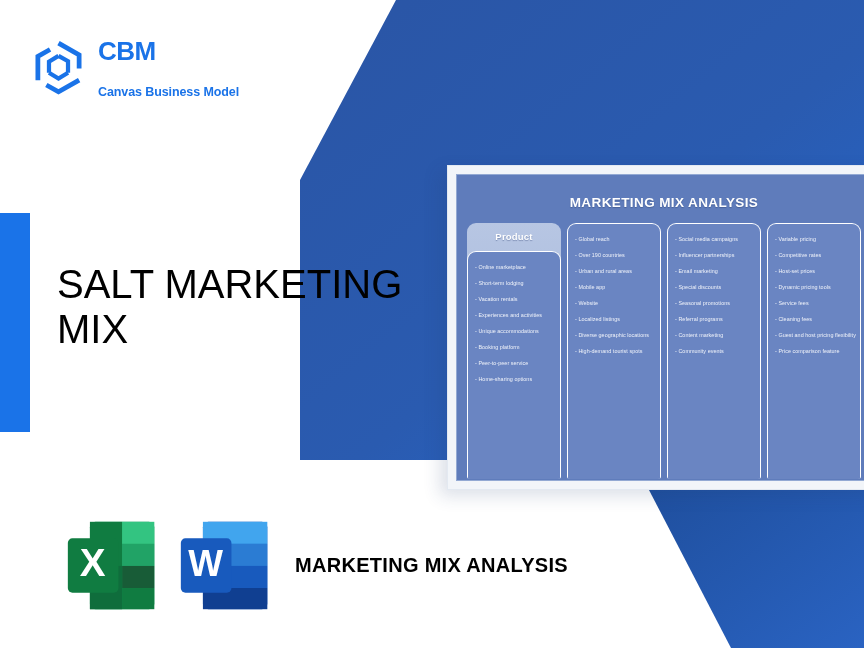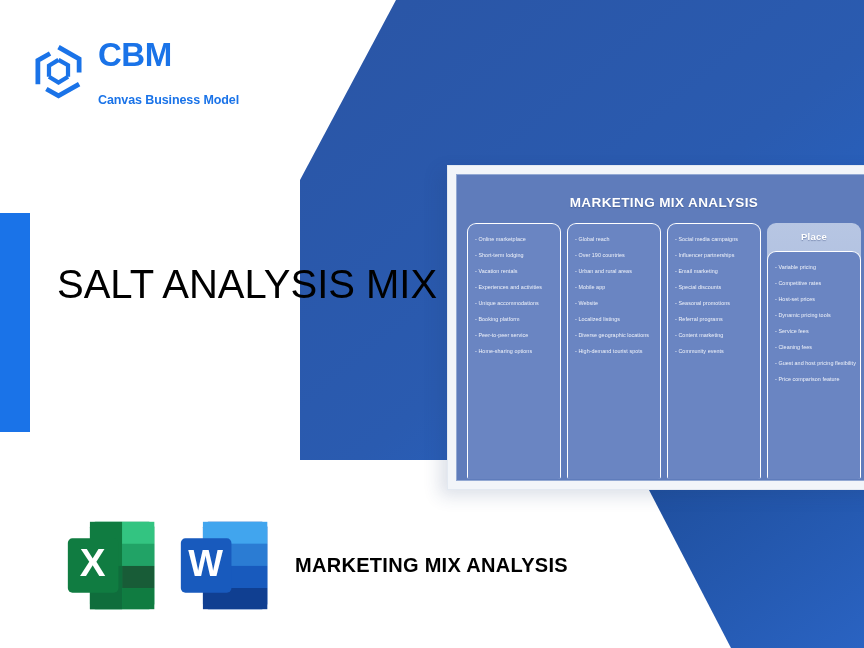--- a/index.html
+++ b/index.html
@@ -23,21 +23,21 @@
 
   
   .logo-wrap {
     position:absolute;
     left:32px; top:36px;
     display:flex; align-items:center; gap:13px;
   }
   .logo-mark { width:53px; height:55px; }
   .logo-text { padding-top:2px; }
   .logo-title {
-    font-size:33px; font-weight:bold; color:#1a73e8;
+    font-size:26px; font-weight:bold; color:#1a73e8;
     letter-spacing:-0.5px; line-height:1.05;
   }
   .logo-sub {
     font-size:12.5px; font-weight:bold; color:#1a73e8;
     letter-spacing:-0.1px; margin-top:20px;
   }
 
   
   .headline {
     position:absolute;
@@ -168,21 +168,21 @@
       <path d="M68 62 L50 73 L32 62"></path>
       <path d="M32 62 L32 41 L50 30"></path>
     </g>
   </svg>
   <div class="logo-text">
     <div class="logo-title">CBM</div>
     <div class="logo-sub">Canvas Business Model</div>
   </div>
 </div>
 
-<h1 class="headline">SALT ANALYSIS MIX</h1>
+<h1 class="headline">SALT MARKETING MIX</h1>
 
 <div class="files">
   <svg class="xl-icon" viewBox="0 0 100 103">
     <rect x="26" y="4" width="70" height="95" rx="6" fill="#21a366"></rect>
     <rect x="26" y="4" width="35" height="95" fill="#107c41"></rect>
     <rect x="61" y="4" width="35" height="24" fill="#33c481"></rect>
     <rect x="61" y="28" width="35" height="24" fill="#21a366"></rect>
     <rect x="61" y="52" width="35" height="24" fill="#185c37"></rect>
     <rect x="61" y="76" width="35" height="23" fill="#107c41"></rect>
     <rect x="26" y="52" width="35" height="47" fill="#0f6d3c"></rect>
@@ -202,20 +202,21 @@
 
   <div class="files-label">MARKETING MIX ANALYSIS</div>
 </div>
 
 <div class="mm-card">
   <div class="mm-inner">
     <div class="mm-title">MARKETING MIX ANALYSIS</div>
     <div class="mm-cols">
 
       <div class="mm-col">
+        <div class="mm-col-head">Product</div>
         <div class="mm-col-body">
           <div class="mm-item">- Online marketplace</div>
           <div class="mm-item">- Short-term lodging</div>
           <div class="mm-item">- Vacation rentals</div>
           <div class="mm-item">- Experiences and activities</div>
           <div class="mm-item">- Unique accommodations</div>
           <div class="mm-item">- Booking platform</div>
           <div class="mm-item">- Peer-to-peer service</div>
           <div class="mm-item">- Home-sharing options</div>
         </div>
@@ -241,21 +242,20 @@
           <div class="mm-item">- Email marketing</div>
           <div class="mm-item">- Special discounts</div>
           <div class="mm-item">- Seasonal promotions</div>
           <div class="mm-item">- Referral programs</div>
           <div class="mm-item">- Content marketing</div>
           <div class="mm-item">- Community events</div>
         </div>
       </div>
 
       <div class="mm-col">
-        <div class="mm-col-head">Place</div>
         <div class="mm-col-body">
           <div class="mm-item">- Variable pricing</div>
           <div class="mm-item">- Competitive rates</div>
           <div class="mm-item">- Host-set prices</div>
           <div class="mm-item">- Dynamic pricing tools</div>
           <div class="mm-item">- Service fees</div>
           <div class="mm-item">- Cleaning fees</div>
           <div class="mm-item">- Guest and host pricing flexibility</div>
           <div class="mm-item">- Price comparison feature</div>
         </div>

